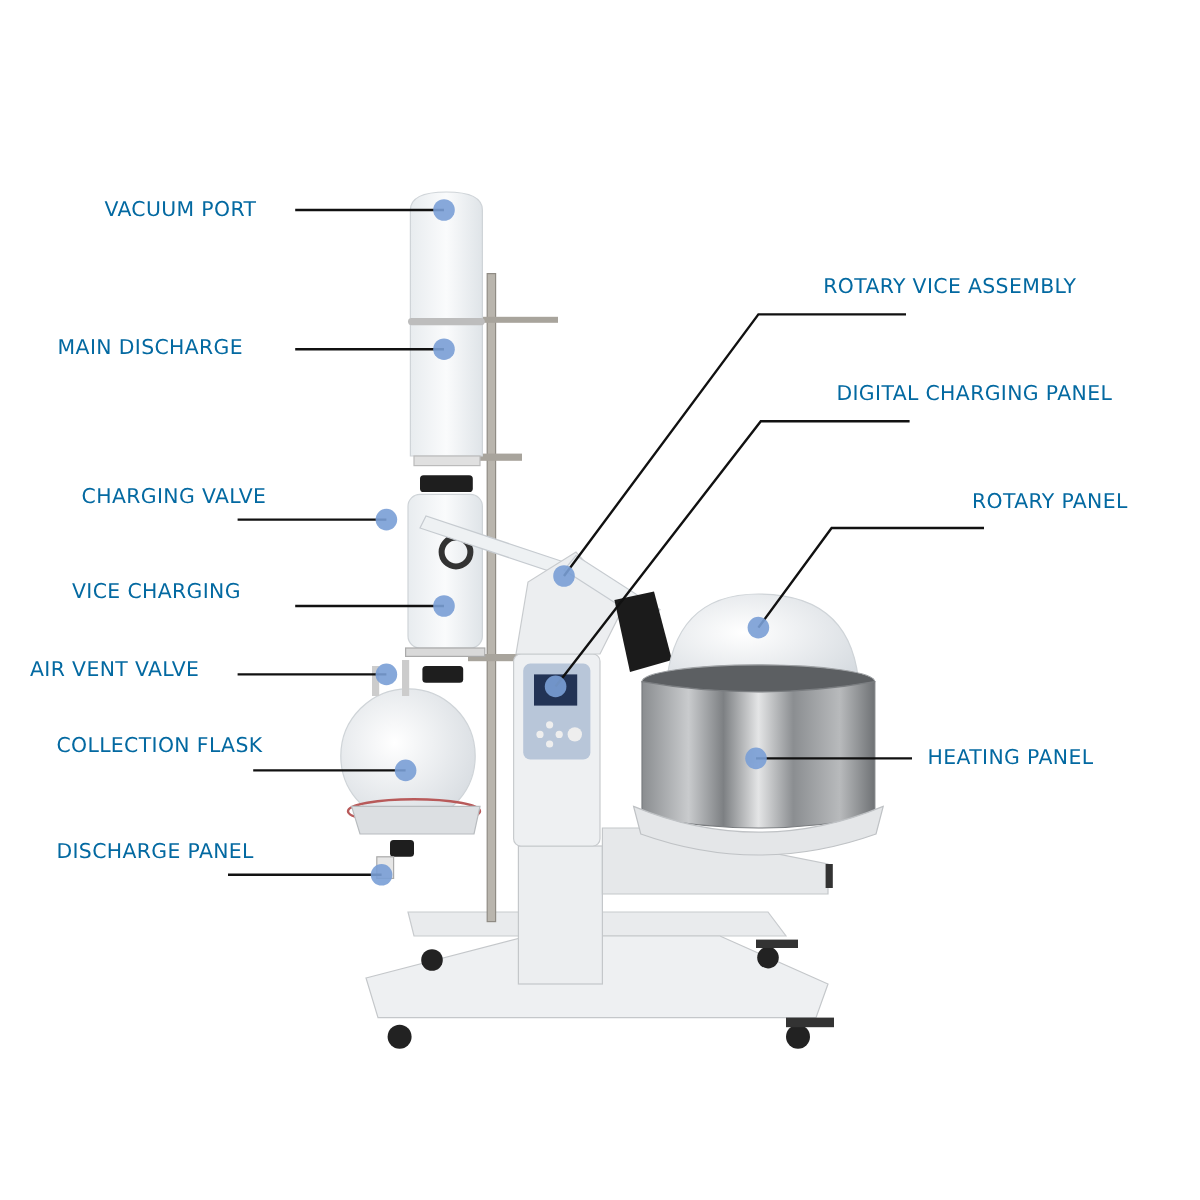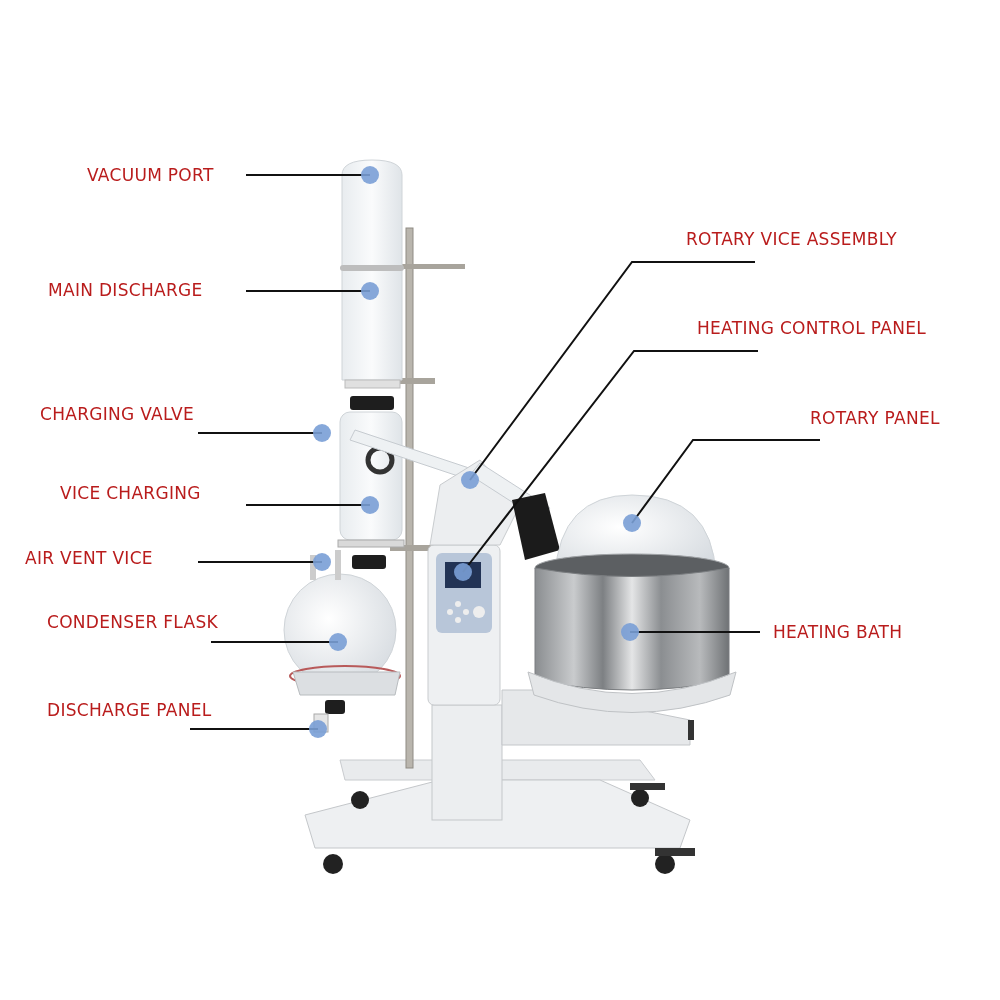--- a/index.html
+++ b/index.html
@@ -1,17 +1,17 @@
 <!DOCTYPE html>
 <html><head>
 <meta charset="utf-8">
 <style>
   html,body{margin:0;padding:0;background:#ffffff;}
   body{width:1000px;height:1000px;position:relative;overflow:hidden;font-family:"DejaVu Sans","Liberation Sans",sans-serif;}
-  .label{position:absolute;font-size:17px;color:#b91c1c;letter-spacing:0.3px;white-space:nowrap;}
+  .label{position:absolute;font-size:17px;color:#0369a1;letter-spacing:0.3px;white-space:nowrap;}
   svg{position:absolute;left:0;top:0;}
 </style>
 </head>
 <body>
 
 <svg width="1000" height="1000" viewBox="0 0 1000 1000">
   <defs>
     <linearGradient id="glass" x1="0" x2="1">
       <stop offset="0" stop-color="#e8ecef"></stop>
       <stop offset="0.5" stop-color="#fafbfc"></stop>
@@ -127,21 +127,21 @@
     <circle cx="318" cy="729" r="9"></circle>
     <circle cx="470" cy="480" r="9"></circle>
     <circle cx="463" cy="572" r="9"></circle>
     <circle cx="632" cy="523" r="9"></circle>
     <circle cx="630" cy="632" r="9"></circle>
   </g>
 </svg>
 
 <div class="label" style="left:87px;top:165px">VACUUM PORT</div>
 <div class="label" style="left:48px;top:280px">MAIN DISCHARGE</div>
-<div class="label" style="left:40px;top:404px">CHARGING VALVE</div>
+<div class="label" style="left:68px;top:404px">CHARGING VALVE</div>
 <div class="label" style="left:60px;top:483px">VICE CHARGING</div>
-<div class="label" style="left:25px;top:548px">AIR VENT VICE</div>
-<div class="label" style="left:47px;top:612px">CONDENSER FLASK</div>
+<div class="label" style="left:25px;top:548px">AIR VENT VALVE</div>
+<div class="label" style="left:47px;top:612px">COLLECTION FLASK</div>
 <div class="label" style="left:47px;top:700px">DISCHARGE PANEL</div>
 <div class="label" style="left:686px;top:229px">ROTARY VICE ASSEMBLY</div>
-<div class="label" style="left:697px;top:318px">HEATING CONTROL PANEL</div>
+<div class="label" style="left:697px;top:318px">DIGITAL CHARGING PANEL</div>
 <div class="label" style="left:810px;top:408px">ROTARY PANEL</div>
-<div class="label" style="left:773px;top:622px">HEATING BATH</div>
+<div class="label" style="left:773px;top:622px">HEATING PANEL</div>
 
 </body></html>

